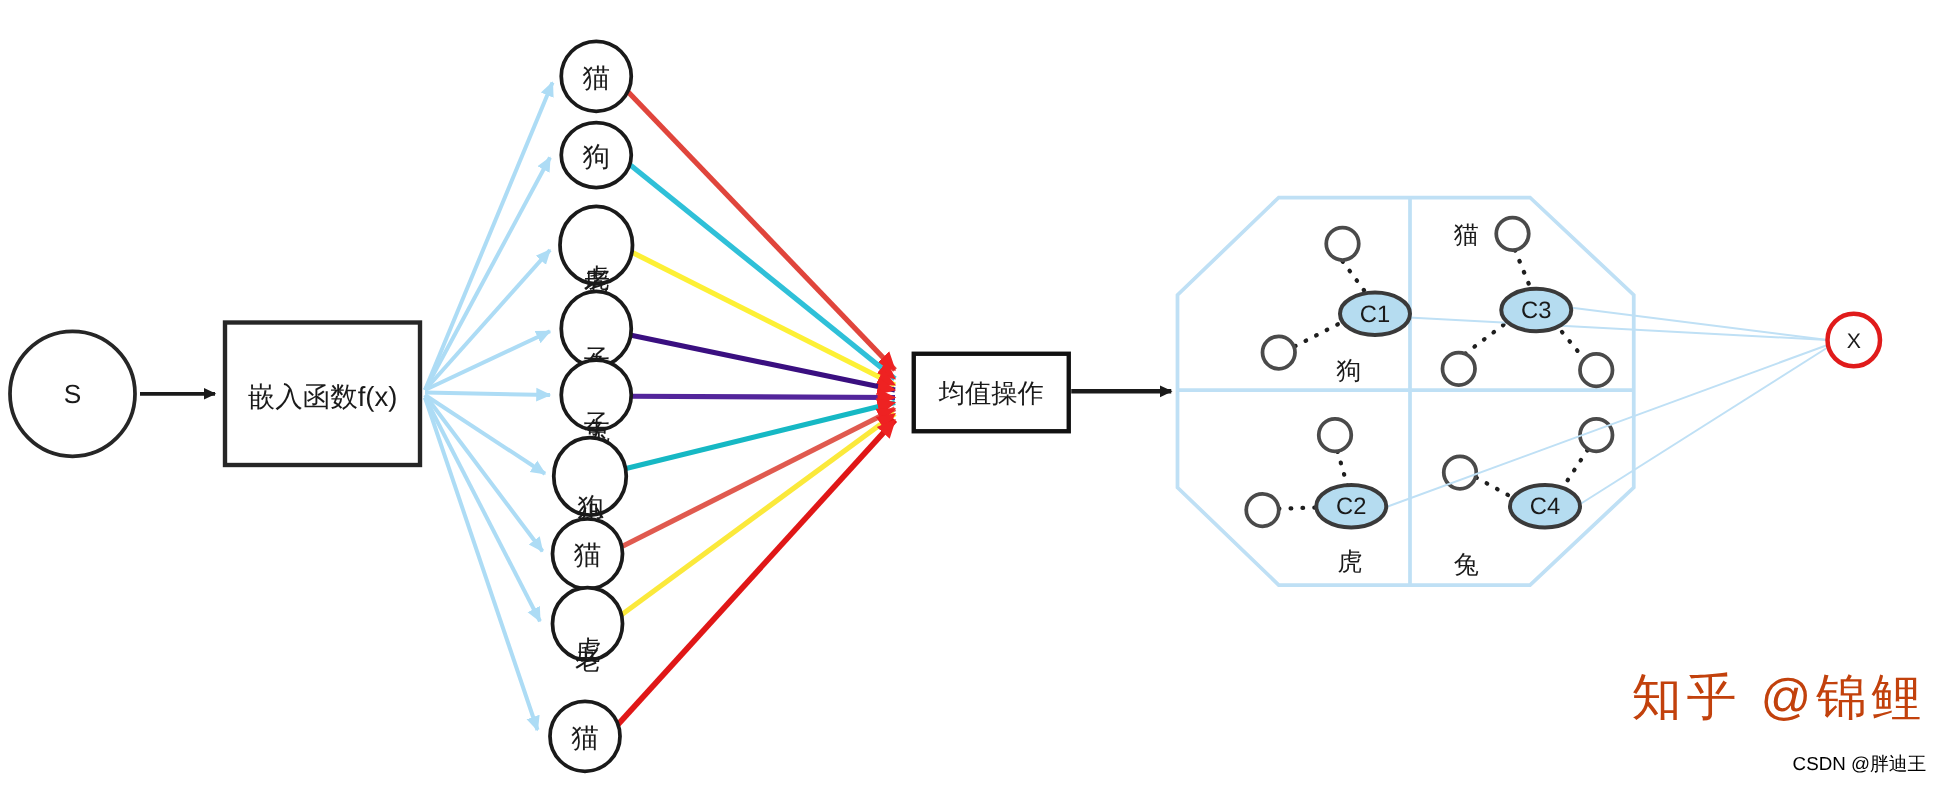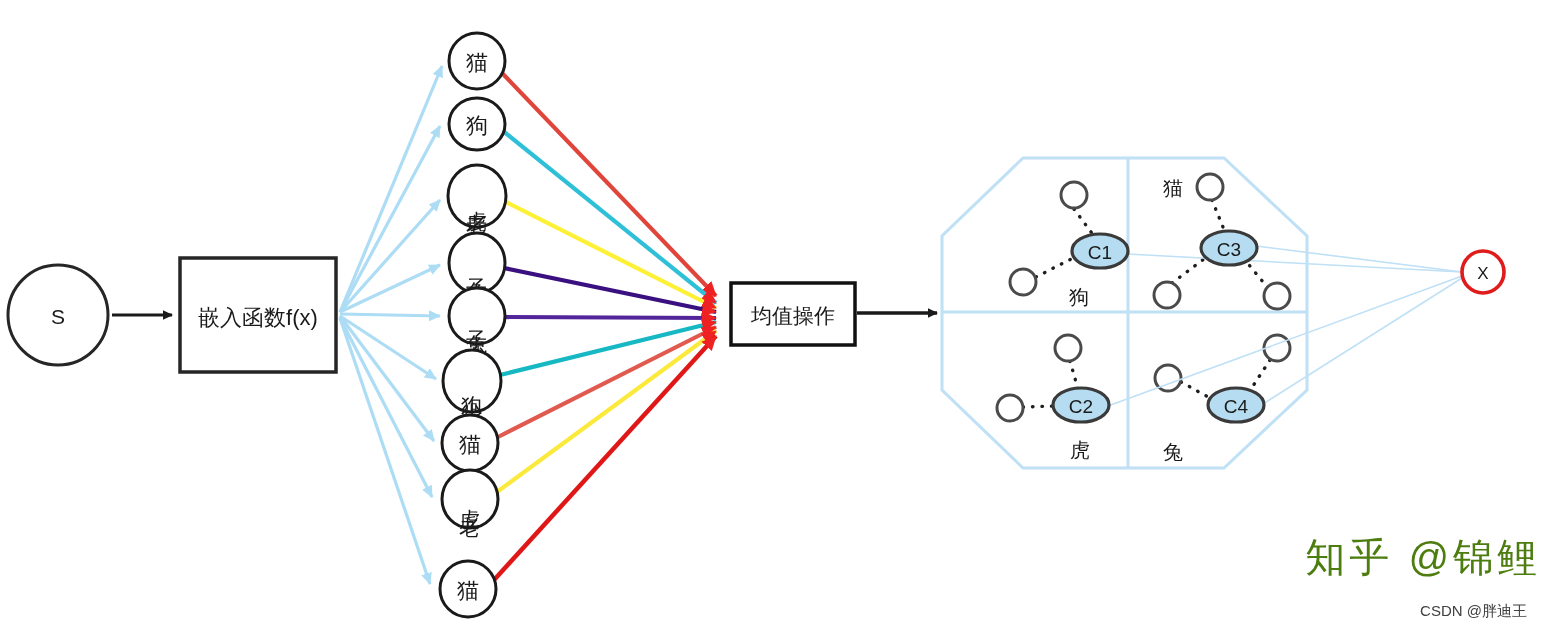--- a/index.html
+++ b/index.html
@@ -30,31 +30,31 @@
     fill: #1a1a1a;
     text-anchor: middle;
     dominant-baseline: central;
   }
   .wm-zhihu {
     position: absolute;
     right: 22px;
     bottom: 52px;
     font-size: 40px;
     letter-spacing: 4px;
-    color: #4d7c0f;
+    color: #c2410c;
     font-family: "Liberation Sans", "DejaVu Sans", sans-serif;
     white-space: nowrap;
     user-select: none;
   }
   .wm-csdn {
     position: absolute;
-    right: 36px;
+    right: 22px;
     bottom: 16px;
     font-size: 15px;
-    color: #404040;
+    color: #000000;
     font-family: "Liberation Sans", "DejaVu Sans", sans-serif;
     white-space: nowrap;
     user-select: none;
   }
 </style>
 </head>
 <body>
 
 <div id="stage">
 

